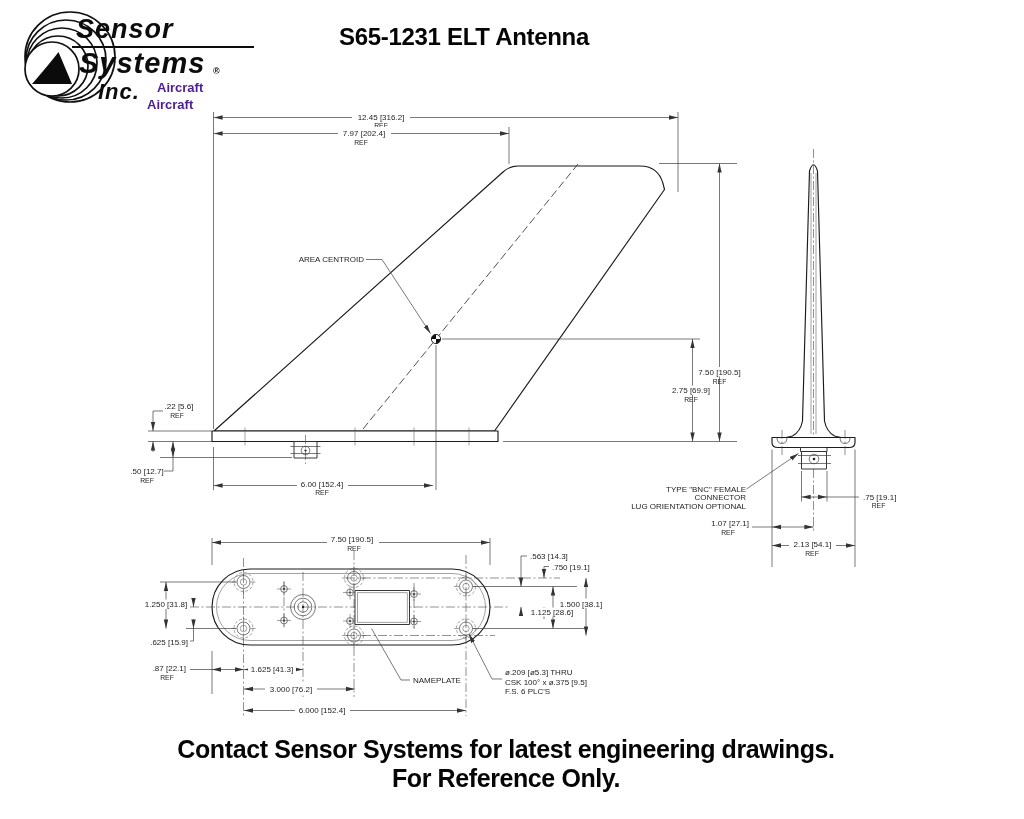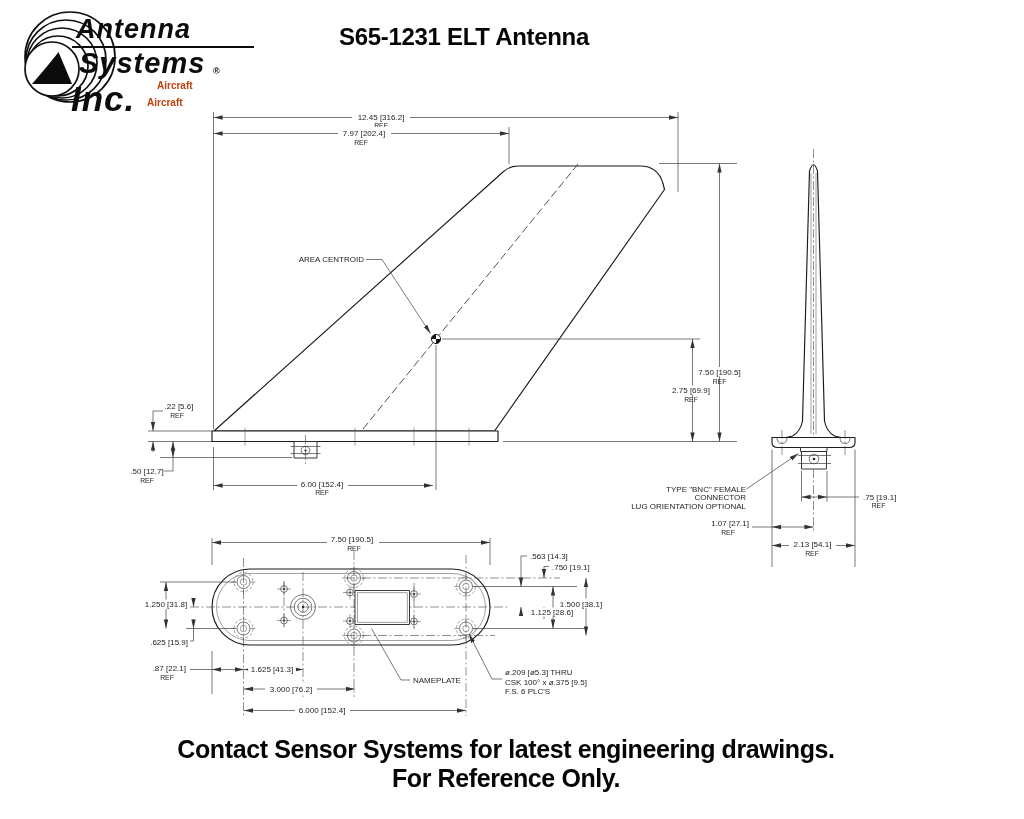--- a/index.html
+++ b/index.html
@@ -4,23 +4,23 @@
 <style>
   html,body{margin:0;padding:0;background:#888;}
   #page{position:relative;width:1024px;height:819px;background:#fff;overflow:hidden;
         font-family:"Liberation Sans",sans-serif;}
   
   #logo{position:absolute;left:6px;top:4px;width:270px;height:120px;}
   .brand{position:absolute;font-style:italic;font-weight:700;color:#0c0c0c;
          font-family:"Liberation Sans",sans-serif;letter-spacing:1px;line-height:1;}
   #brand1{left:70px;top:12px;font-size:27px;}
   #brand2{left:73px;top:45px;font-size:29px;}
-  #brand3{left:65px;top:77px;font-size:35px;}
+  #brand3{left:92px;top:77px;font-size:22px;}
   #brandReg{left:207px;top:63px;font-size:9px;font-style:normal;}
-  .brandsub{position:absolute;font-weight:700;color:#c2410c;font-size:10px;line-height:1;}
+  .brandsub{position:absolute;font-weight:700;color:#4c1d95;font-size:13px;line-height:1;}
   #sub1{left:151px;top:77px;}
   #sub2{left:141px;top:94px;}
   #underline{position:absolute;left:66px;top:42px;width:182px;height:2px;background:#0c0c0c;}
   
   #title{position:absolute;left:0;top:23px;width:928px;text-align:center;
          font-size:24px;font-weight:700;color:#050505;letter-spacing:-0.3px;}
   #footer{position:absolute;left:0;top:735px;width:1012px;text-align:center;color:#050505;}
   #footer div{font-size:25px;font-weight:700;letter-spacing:-0.4px;line-height:29px;}
   
   svg{position:absolute;left:0;top:0;}
@@ -46,21 +46,21 @@
 
   <div id="logo">
     <svg width="270" height="120" viewBox="0 0 270 120">
       <circle class="ring" cx="64" cy="53" r="45"></circle>
       <circle class="ring" cx="60" cy="56" r="40"></circle>
       <circle class="ring" cx="56" cy="59" r="35"></circle>
       <circle class="ring" cx="52" cy="62" r="30"></circle>
       <circle cx="46" cy="65" r="27" fill="#fff" stroke="#101010" stroke-width="1.7"></circle>
       <path d="M 26 80 L 66 80 L 52.5 48 Q 45 58 26 80 Z" fill="#0b0b0b"></path>
     </svg>
-    <div id="brand1" class="brand">Antenna</div>
+    <div id="brand1" class="brand">Sensor</div>
     <div id="underline"></div>
     <div id="brand2" class="brand">Systems</div>
     <div id="brandReg" class="brand">®</div>
     <div id="brand3" class="brand">Inc.</div>
     <div id="sub1" class="brandsub">Aircraft</div>
     <div id="sub2" class="brandsub">Aircraft</div>
   </div>
 
   <div id="title">S65-1231 ELT Antenna</div>
 

